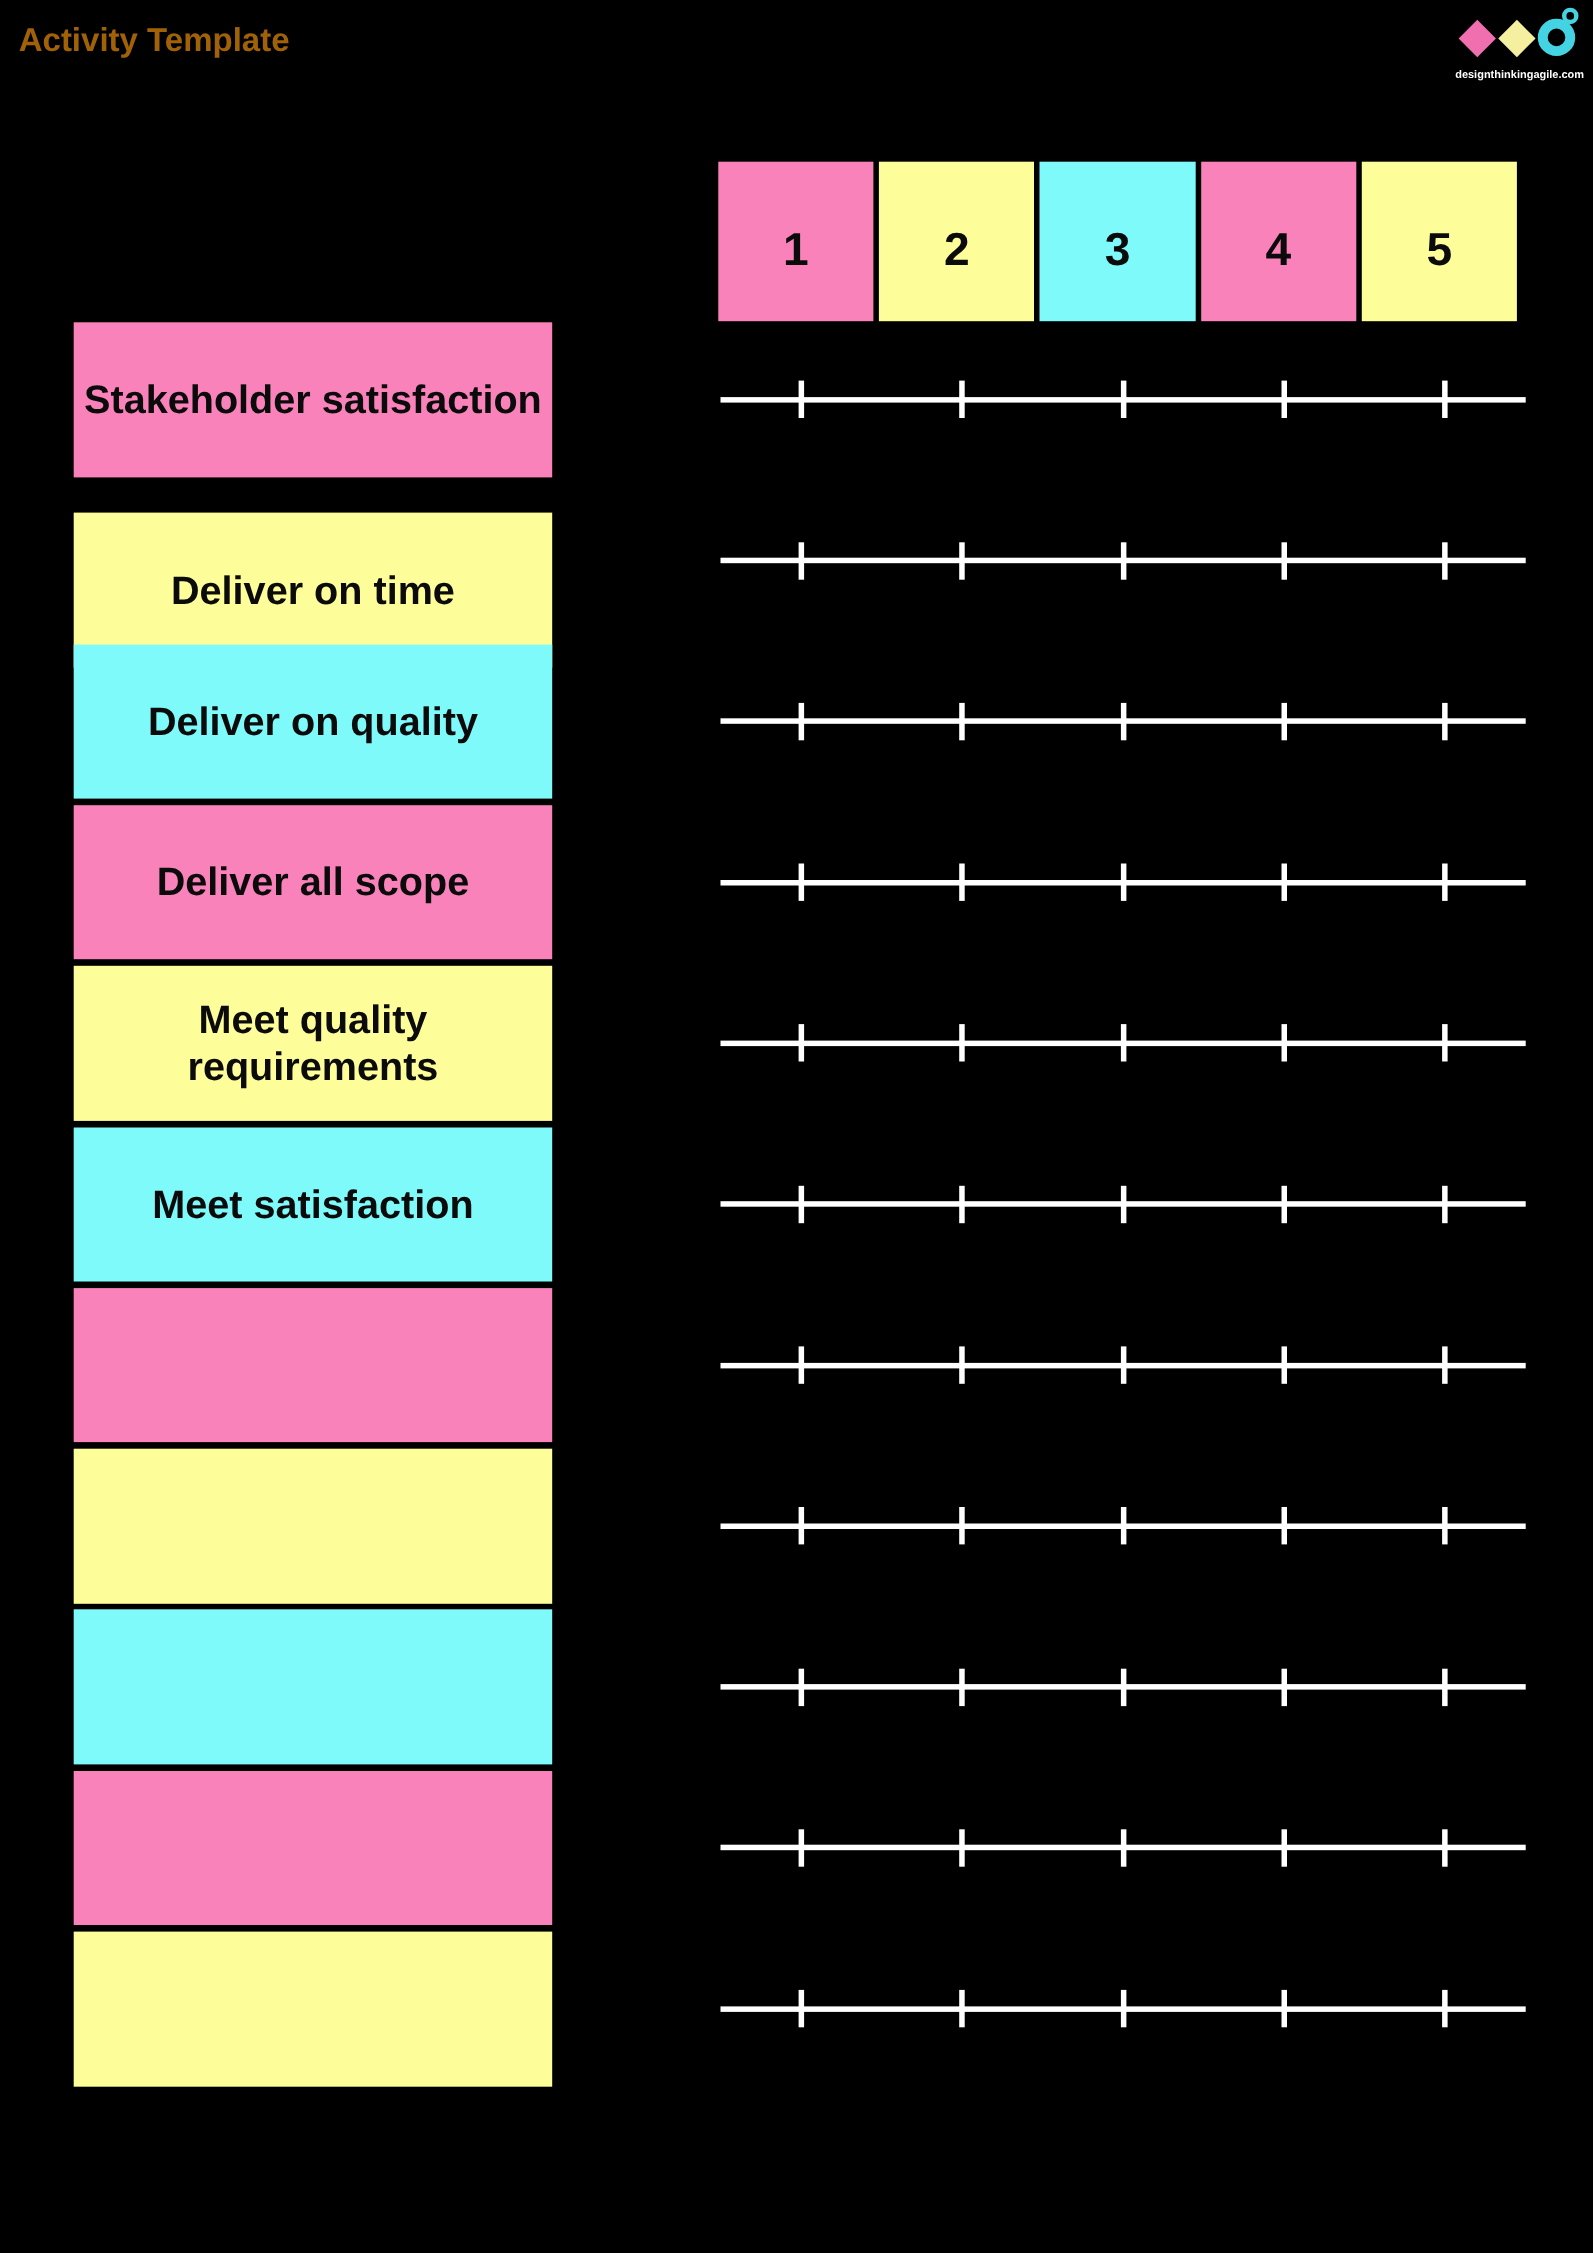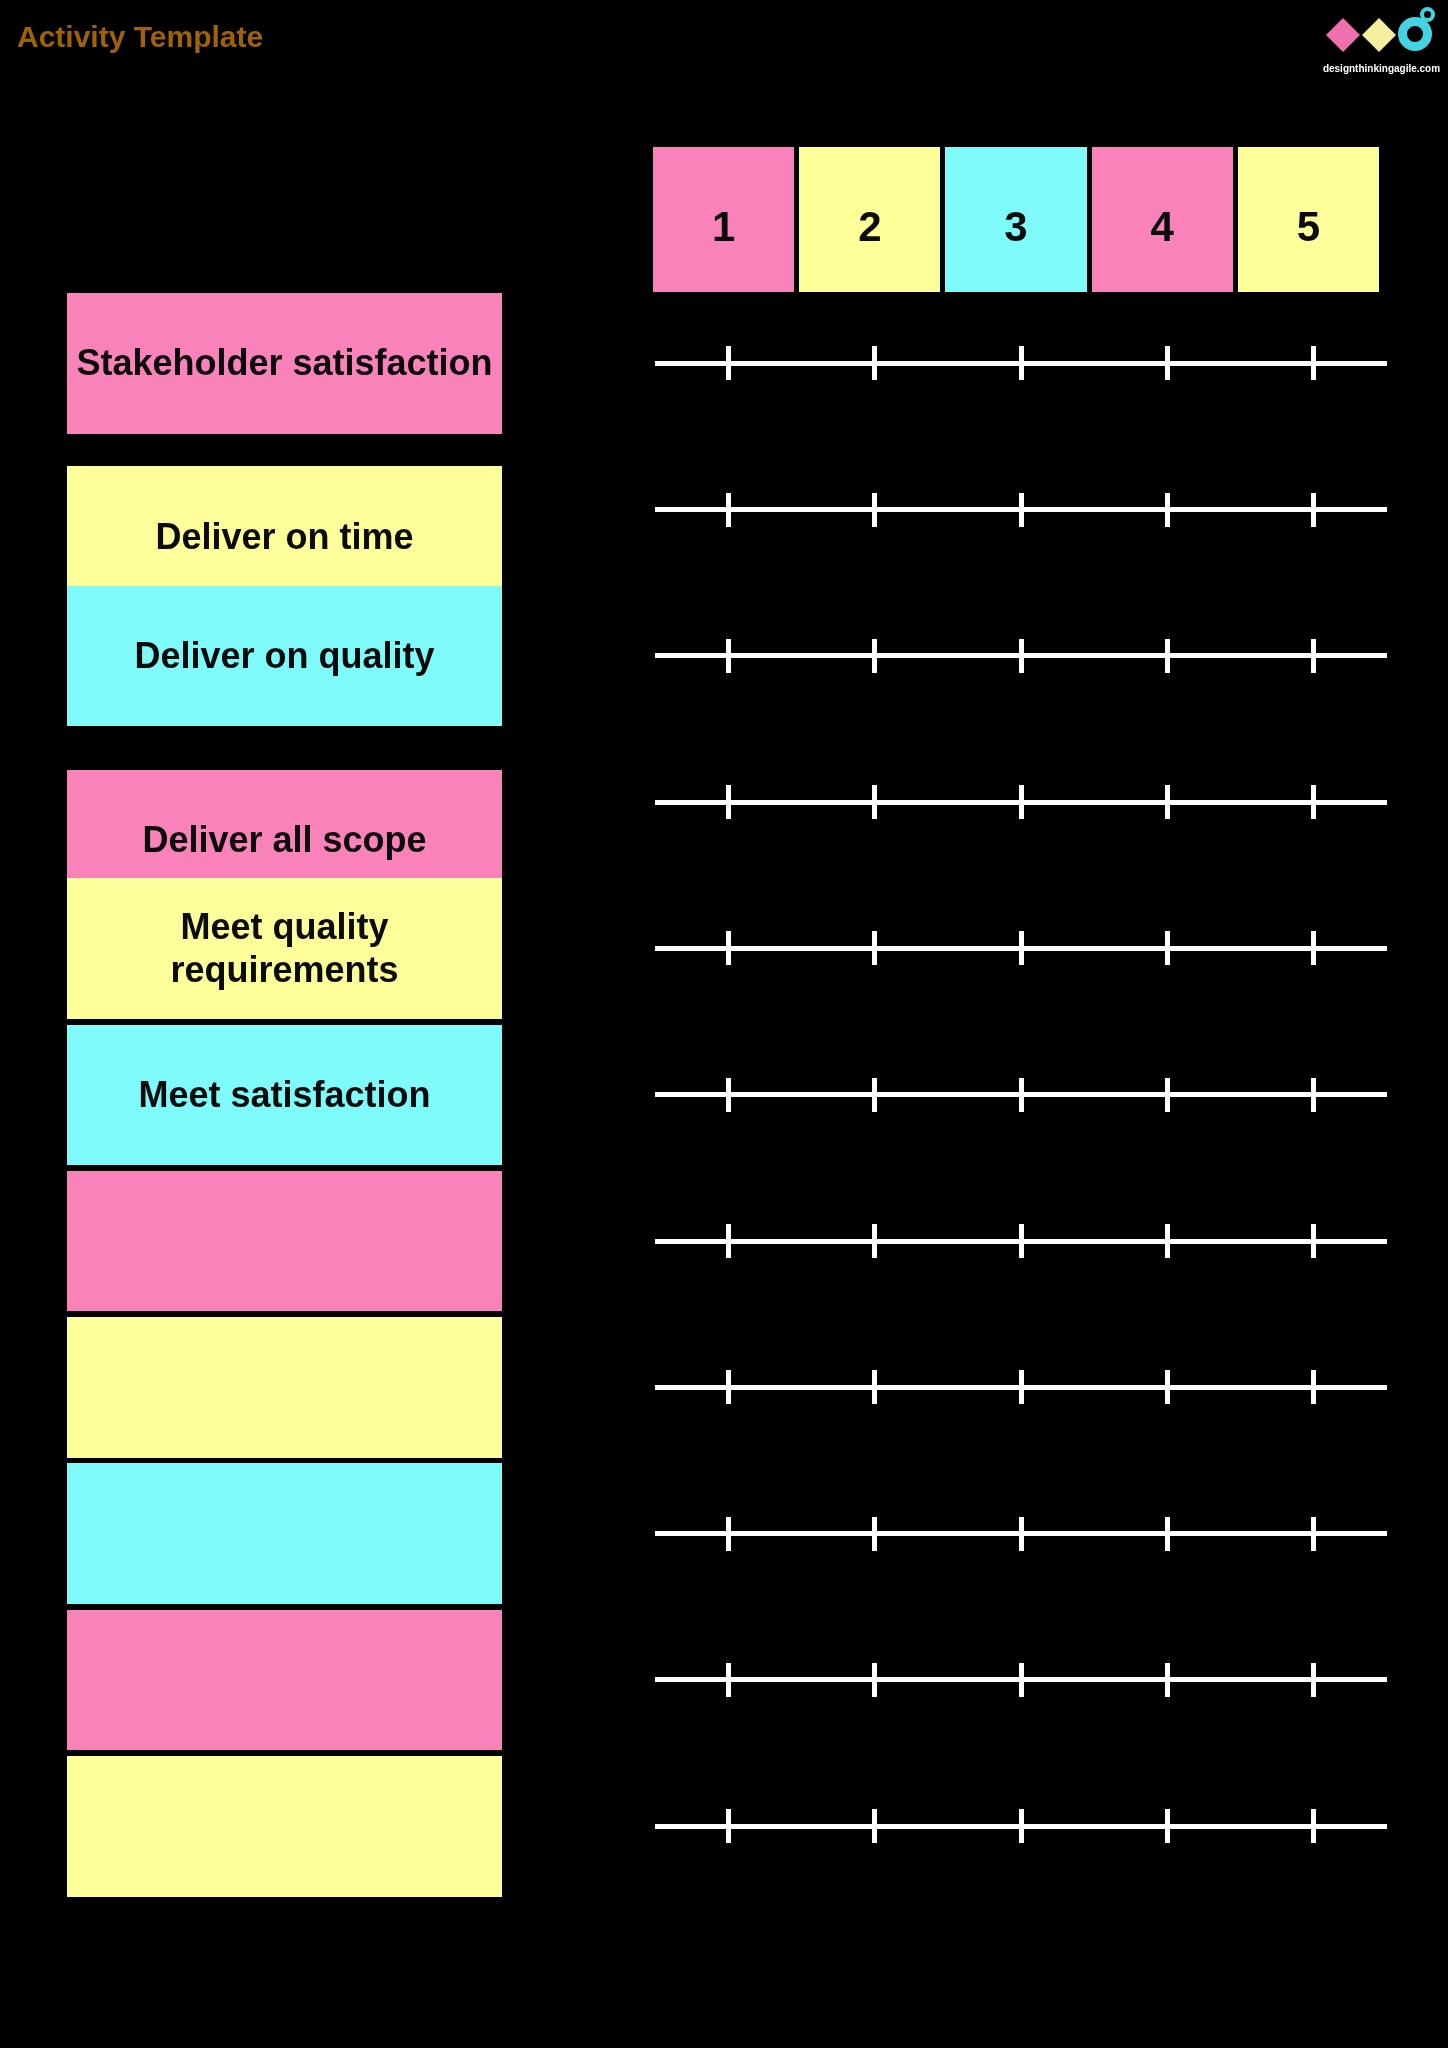--- a/index.html
+++ b/index.html
@@ -209,21 +209,21 @@
         <span class="criterion-label">Deliver on quality</span>
       </div>
       <div class="slider-track" style="top: 585.6px; height: 140.5px;">
         <div class="slider-line" style="background: rgb(255, 255, 255);"></div>
         <div class="slider-tick" style="left: 10%; background: rgb(255, 255, 255);"></div>
         <div class="slider-tick" style="left: 30%; background: rgb(255, 255, 255);"></div>
         <div class="slider-tick" style="left: 50%; background: rgb(255, 255, 255);"></div>
         <div class="slider-tick" style="left: 70%; background: rgb(255, 255, 255);"></div>
         <div class="slider-tick" style="left: 90%; background: rgb(255, 255, 255);"></div>
       </div>
-      <div class="criterion-card" style="top: 731.9px; height: 140.5px; background: rgb(250, 130, 186); margin-top: 38px;">
+      <div class="criterion-card" style="top: 731.9px; height: 140.5px; background: rgb(250, 130, 186);">
         <span class="criterion-label">Deliver all scope</span>
       </div>
       <div class="slider-track" style="top: 731.9px; height: 140.5px;">
         <div class="slider-line" style="background: rgb(255, 255, 255);"></div>
         <div class="slider-tick" style="left: 10%; background: rgb(255, 255, 255);"></div>
         <div class="slider-tick" style="left: 30%; background: rgb(255, 255, 255);"></div>
         <div class="slider-tick" style="left: 50%; background: rgb(255, 255, 255);"></div>
         <div class="slider-tick" style="left: 70%; background: rgb(255, 255, 255);"></div>
         <div class="slider-tick" style="left: 90%; background: rgb(255, 255, 255);"></div>
       </div>

